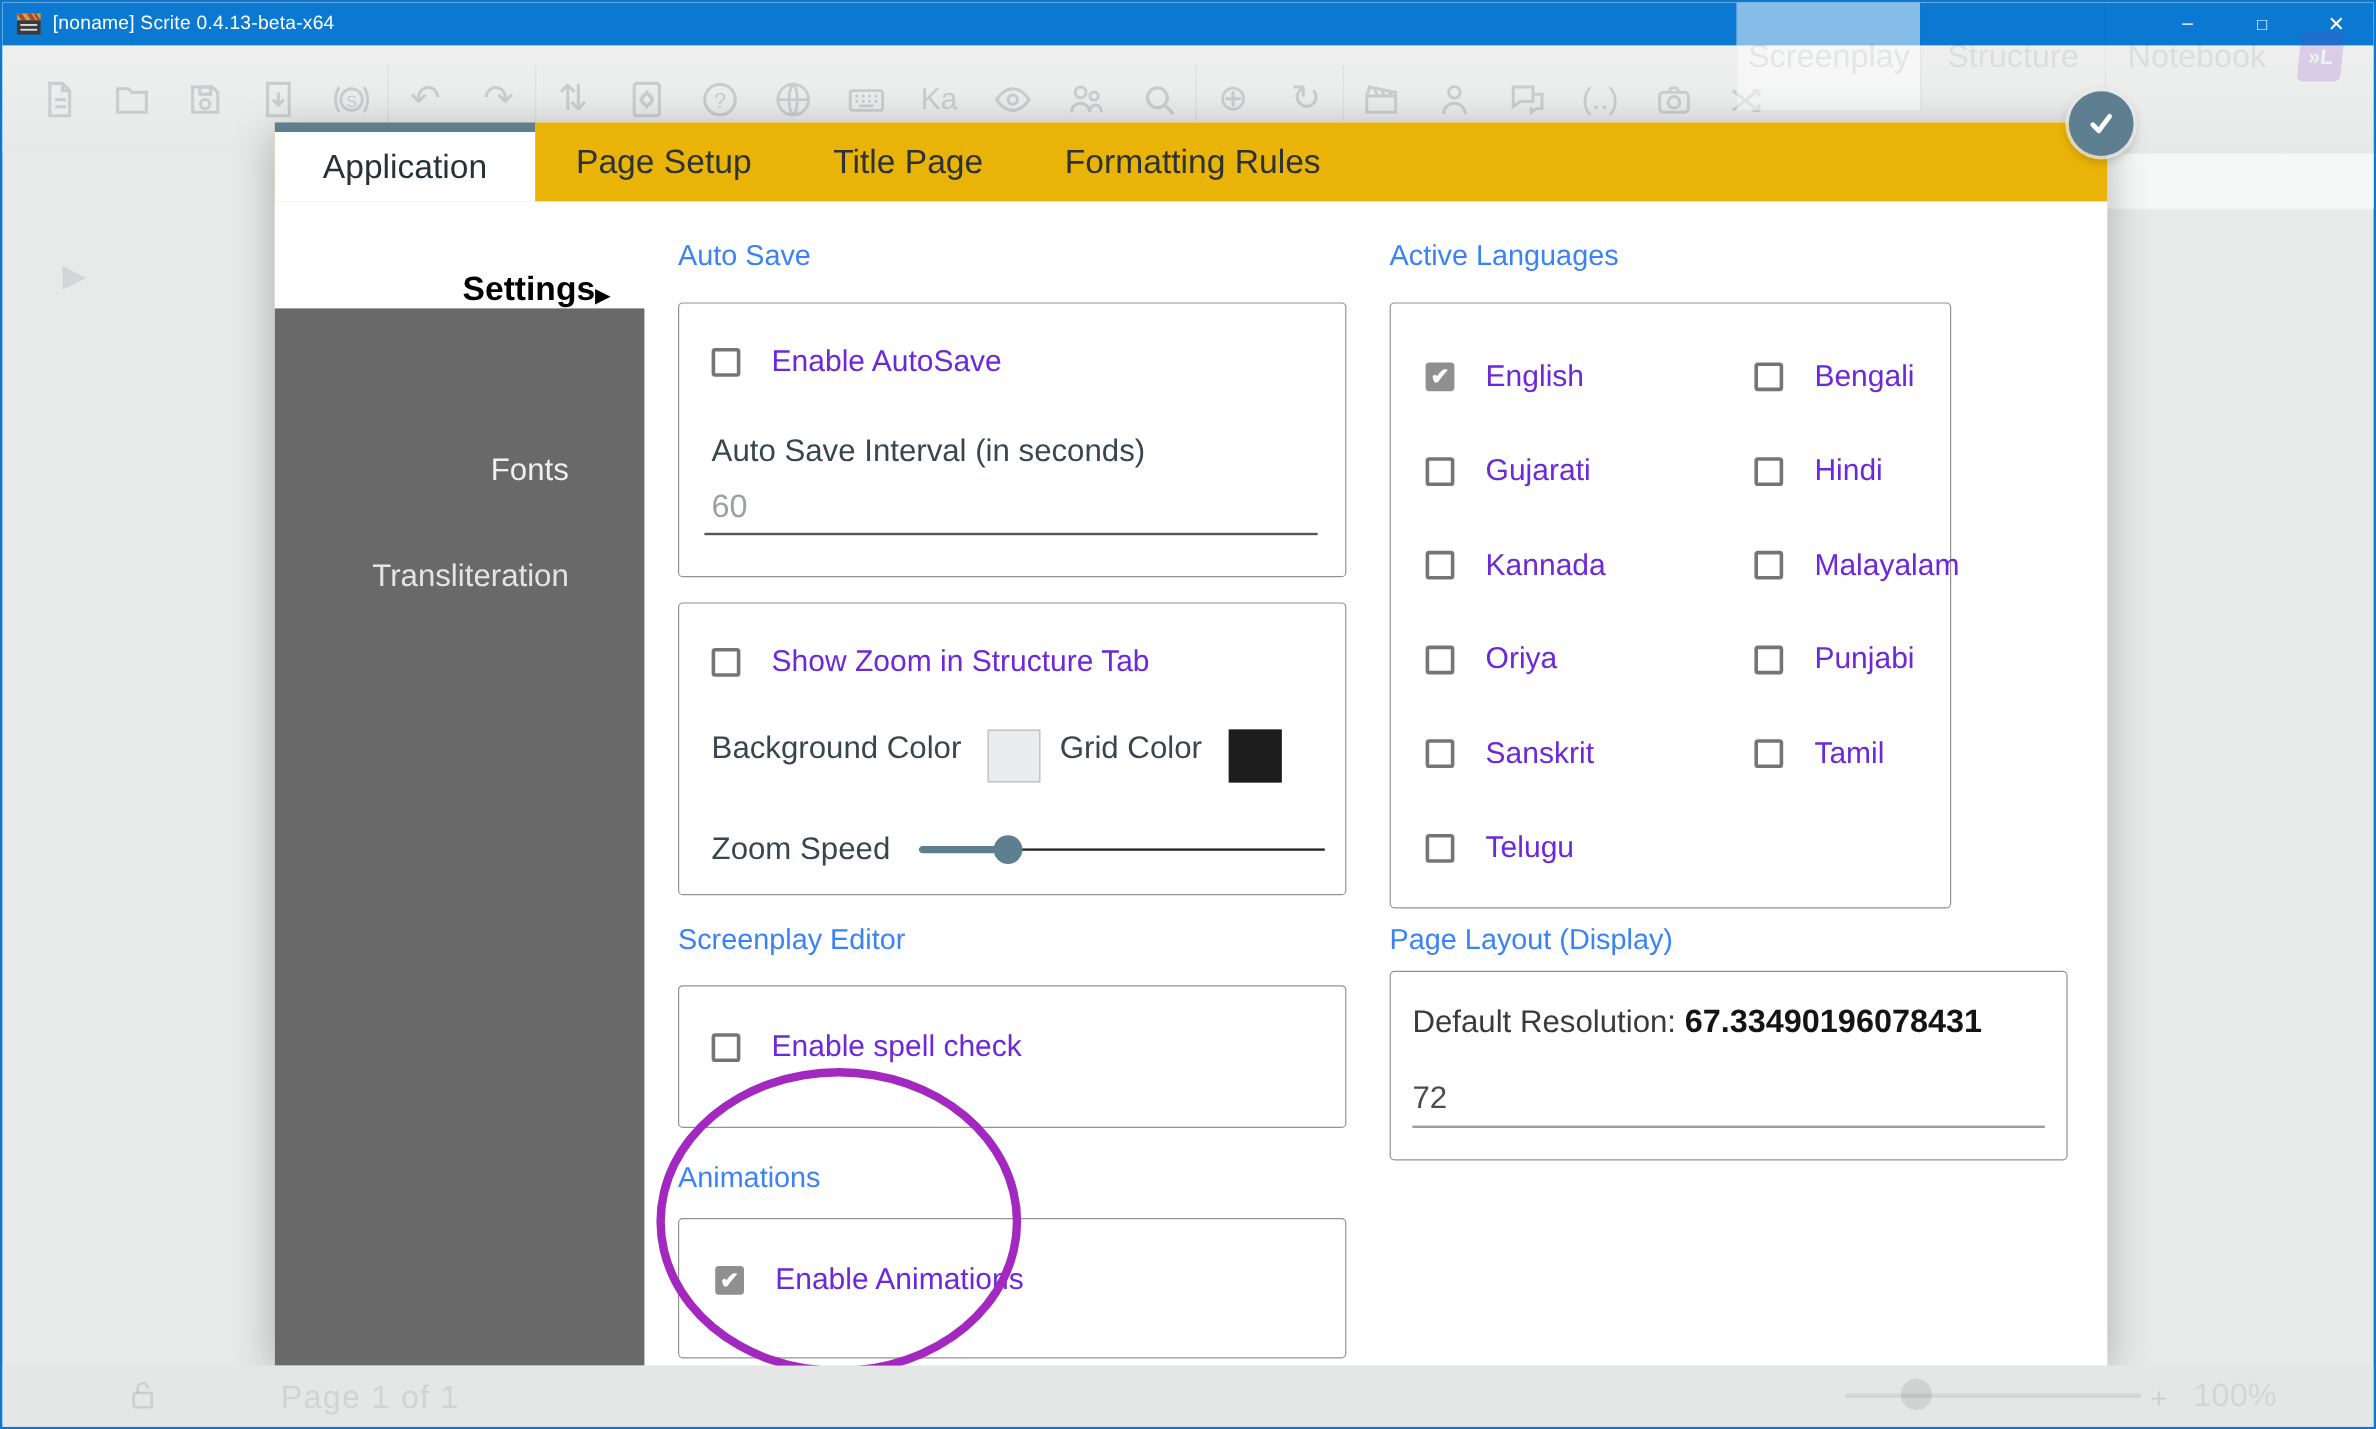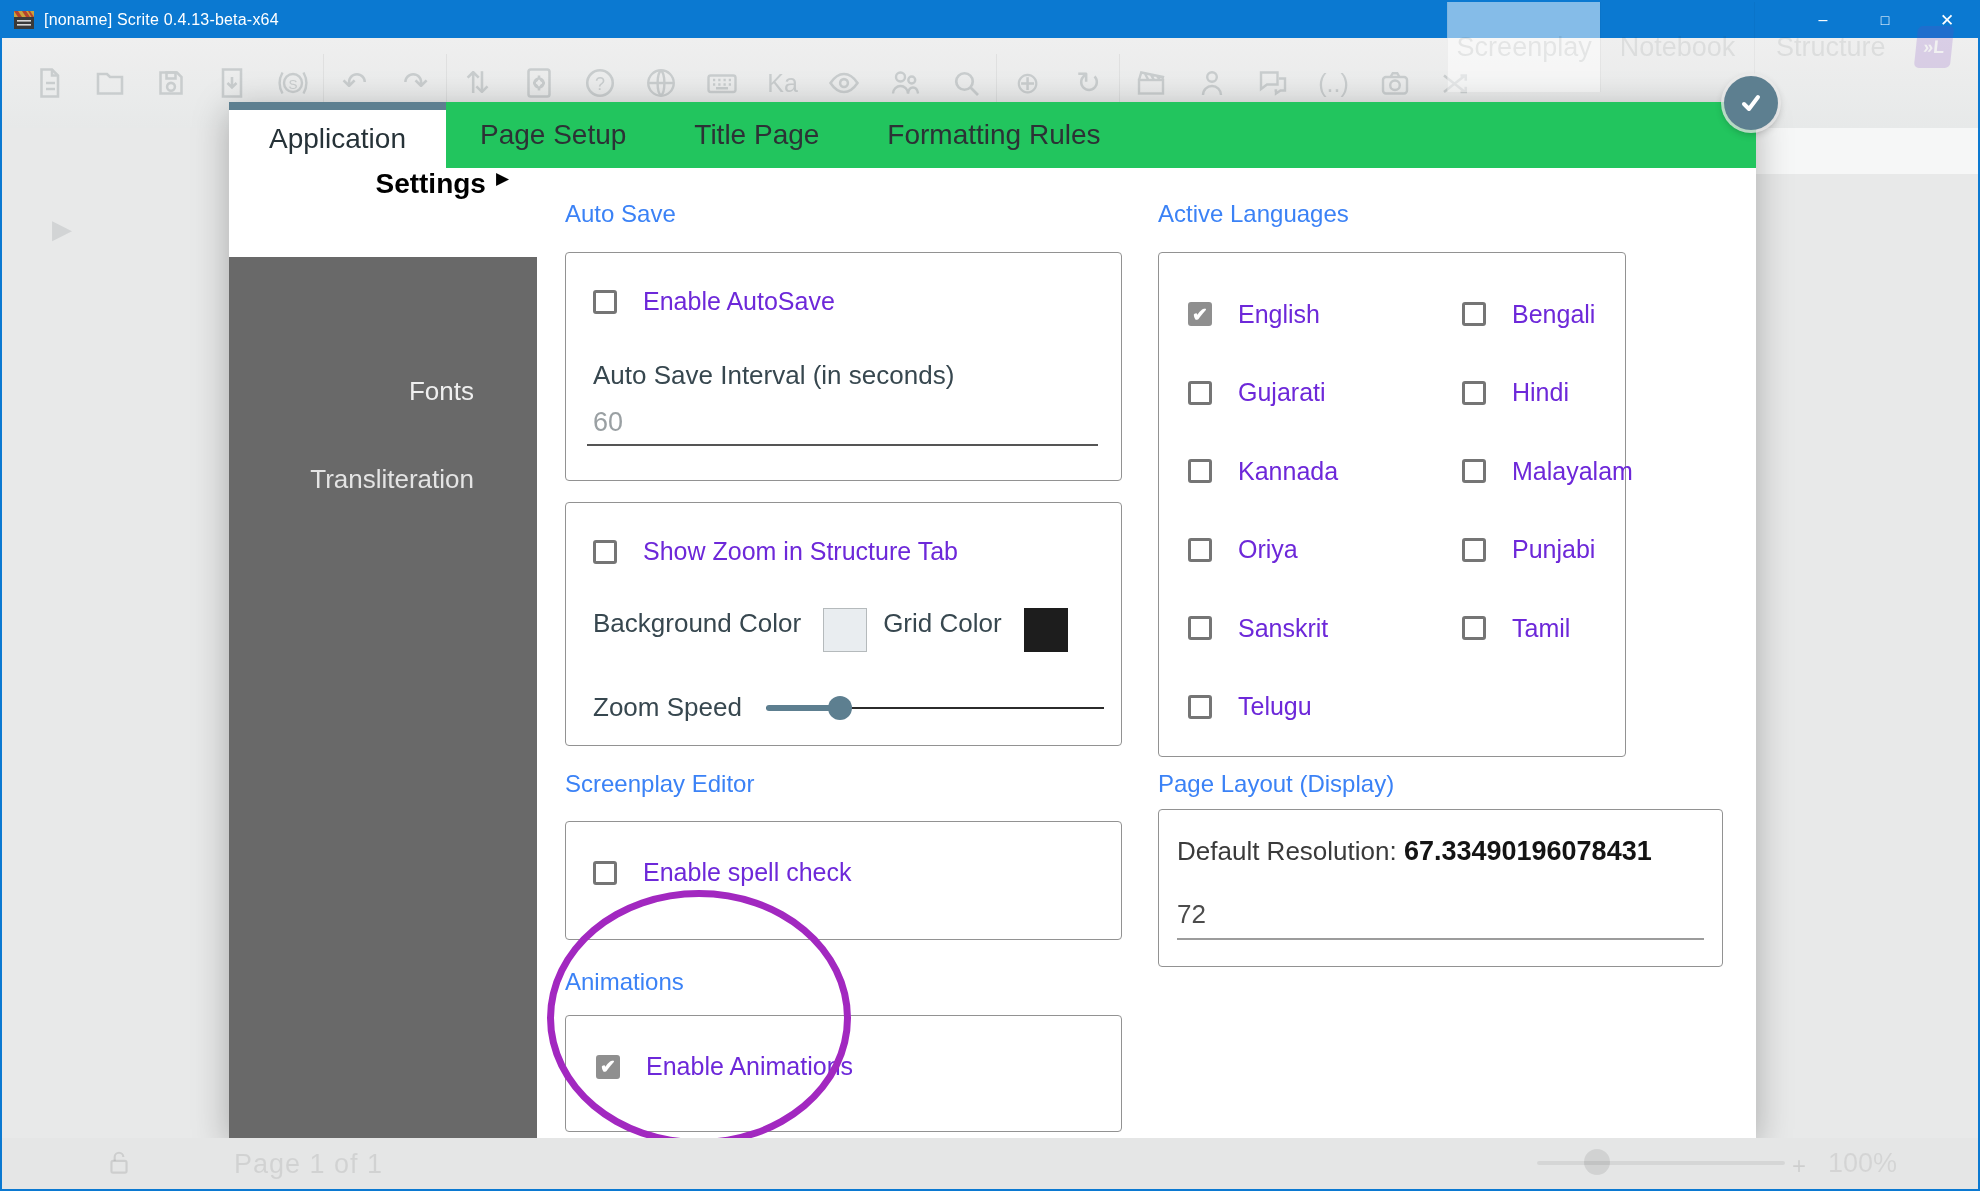--- a/index.html
+++ b/index.html
@@ -26,27 +26,27 @@
   .view-tab{flex:1;display:flex;align-items:center;justify-content:center;font-size:27px;color:rgba(40,50,55,.09);border-left:1px solid rgba(0,0,0,.035);}
   .view-tab.current{background:rgba(255,255,255,.5);}
   .scrite-logo{position:absolute;left:1914px;top:24px;width:36px;height:42px;background:#7b3fbf;opacity:.18;border-radius:5px;transform:skewX(-6deg);display:flex;align-items:center;justify-content:center;color:#fff;font-size:18px;font-weight:bold;}
   .right-ruler{position:absolute;left:1753px;top:126px;width:225px;height:46px;background:#f6f7f7;}
 
   
   .edge-chevron{position:absolute;left:50px;top:212px;font-size:26px;color:#d2d4d5;}
 
   
   .dialog{position:absolute;left:227px;top:100px;width:1527px;height:1036px;background:#fff;box-shadow:0 8px 34px rgba(0,0,0,.28);}
-  .tabbar{position:absolute;left:0;top:0;right:0;height:66px;background:#22c55e;display:flex;}
+  .tabbar{position:absolute;left:0;top:0;right:0;height:66px;background:#eab308;display:flex;}
   .tab{padding:0 34px;font-size:28px;color:#2c3235;display:flex;align-items:center;}
   .tab.active{background:#fff;border-top:8px solid #5d7f90;padding:0 40px;color:#263238;}
   .dlg-body{position:absolute;left:0;top:66px;right:0;bottom:0;background:#fff;}
 
   
-  .sb-settings{position:absolute;left:0;top:0;width:308px;height:89px;display:flex;align-items:flex-start;justify-content:flex-end;padding-right:28px;gap:10px;}
+  .sb-settings{position:absolute;left:0;top:0;width:308px;height:89px;display:flex;align-items:flex-end;justify-content:flex-end;padding-right:28px;gap:0;}
   .sb-settings .lbl{font-size:28px;font-weight:bold;color:#000;}
   .sb-settings .arrow{font-size:17px;color:#000;}
   .sb-dark{position:absolute;left:0;top:89px;width:308px;bottom:0;background:#696969;}
   .sb-item{position:absolute;right:63px;font-size:26px;color:#efefef;}
   .sb-item.fonts{top:119px;}
   .sb-item.translit{top:207px;color:#e4e4e4;}
 
   
   .sec-h{position:absolute;font-size:24px;color:#3b82f6;}
   .sec-box{position:absolute;border:1.5px solid #929292;border-radius:4px;background:#fff;}
@@ -256,22 +256,22 @@
       </span>
     <span class="tb-icon">
         <svg viewBox="0 0 24 24" fill="none" stroke="currentColor" stroke-width="1.7">
           <path d="M4 18L18 7M15 7h3.5v3.5M4 7l14 11M15 18h3.5v-3.5"></path>
         </svg>
       </span>
   </div>
 
   <div class="view-tabs">
     <span class="view-tab current">Screenplay</span>
+    <span class="view-tab">Structure</span>
     <span class="view-tab">Notebook</span>
-    <span class="view-tab">Structure</span>
   </div>
   <div class="scrite-logo">»L</div>
   <div class="right-ruler"></div>
 
   <span class="edge-chevron">▶</span>
 
   <div class="dialog">
     <div class="tabbar">
       <span class="tab active">Application</span>
       <span class="tab">Page Setup</span>

